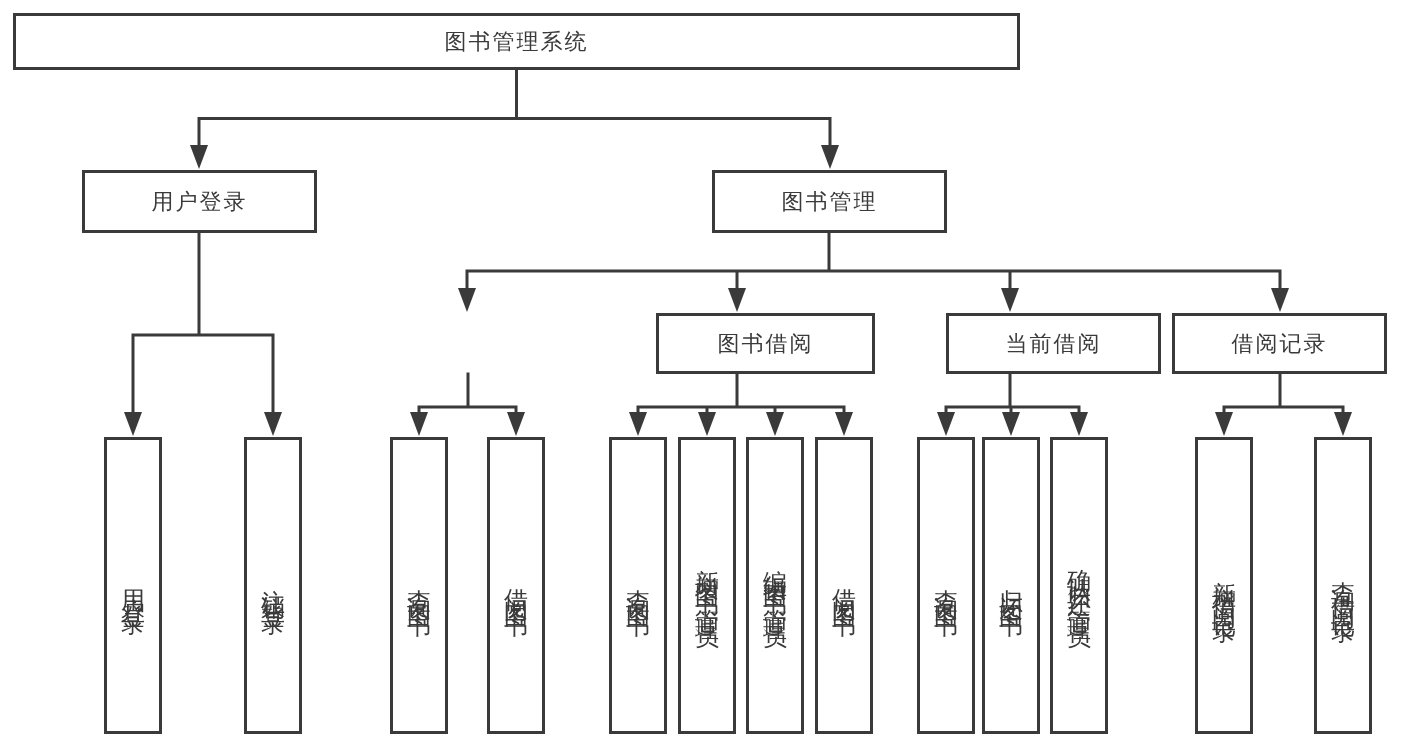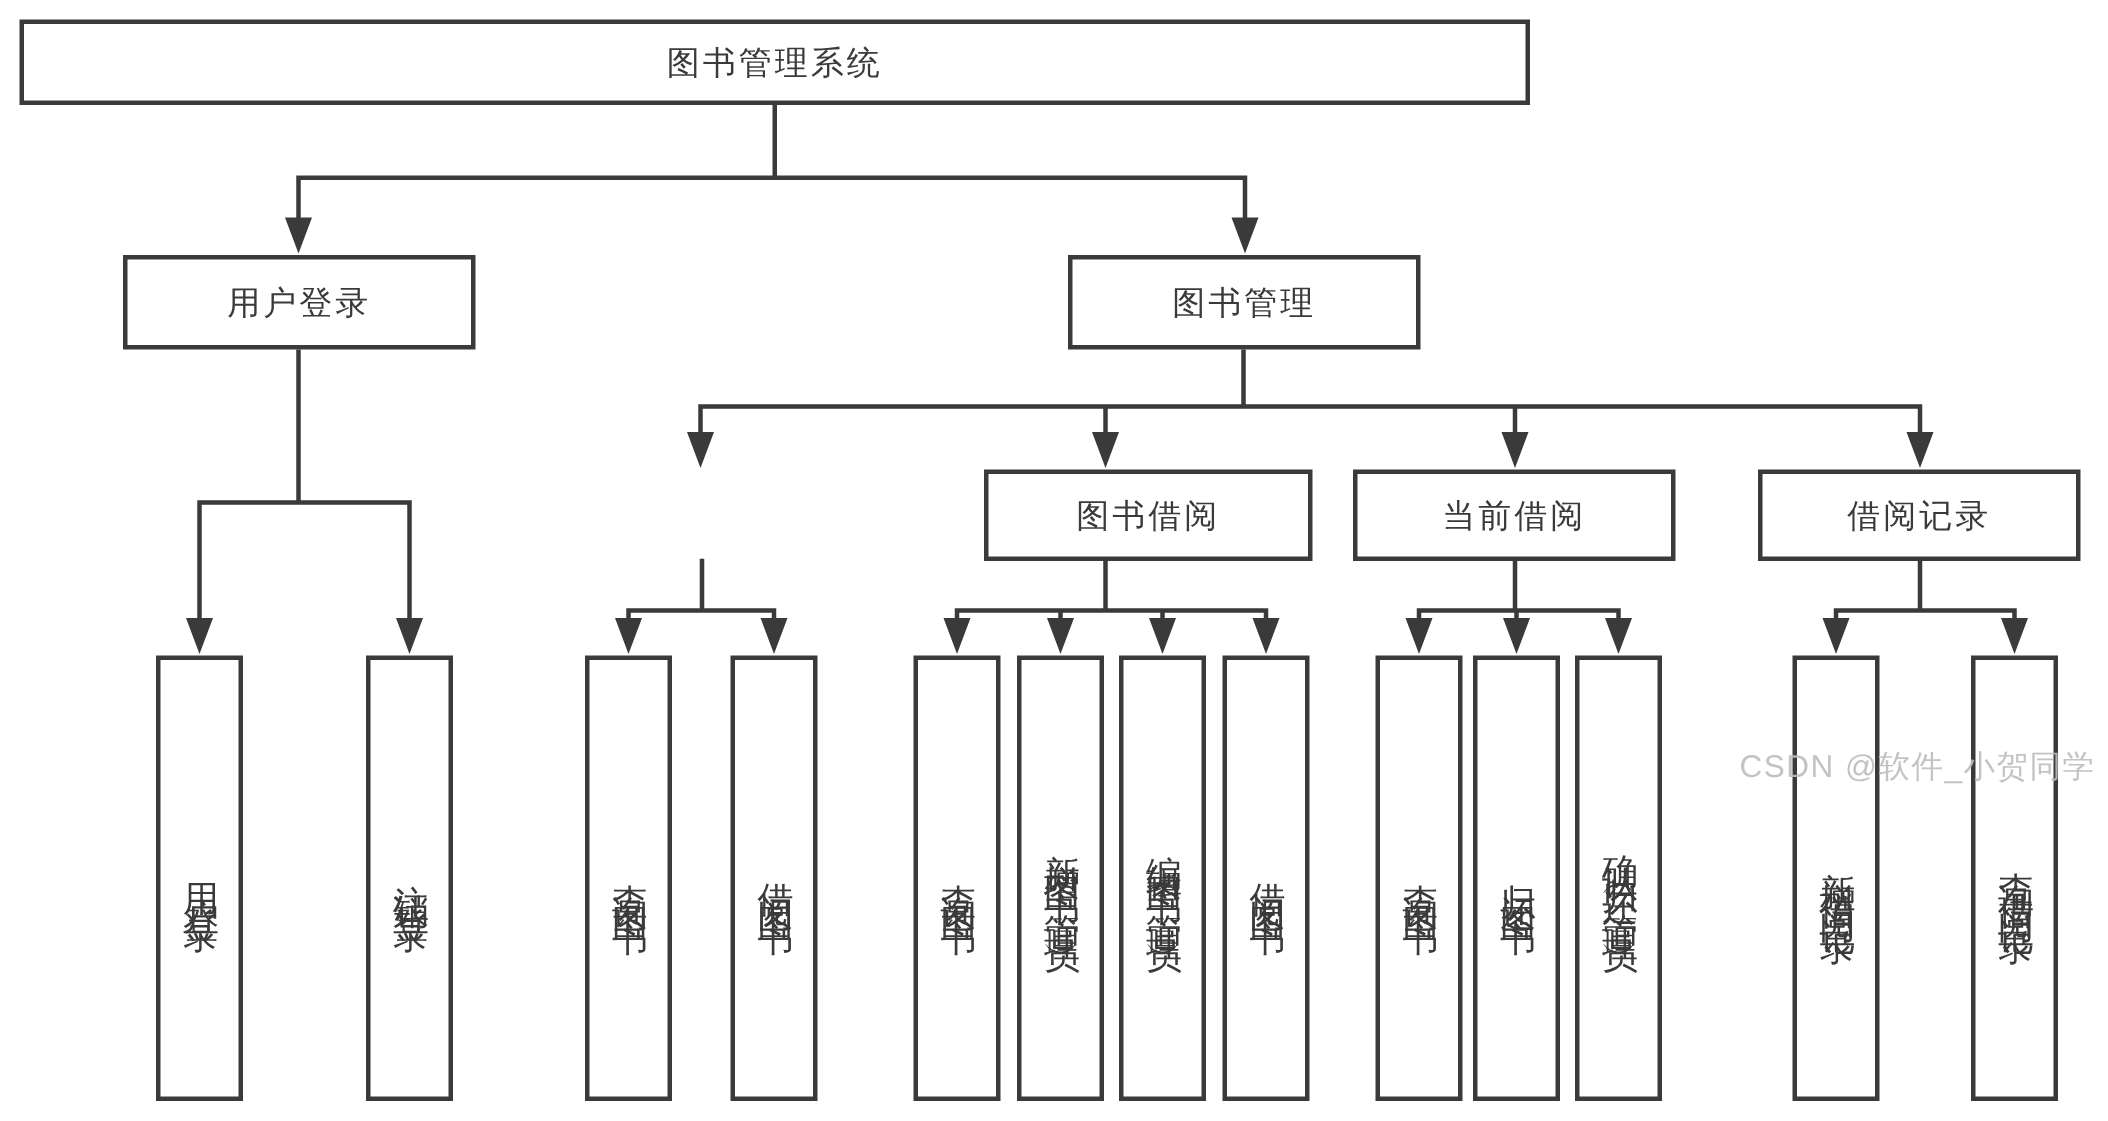--- a/index.html
+++ b/index.html
@@ -50,35 +50,34 @@
              M1070 412 L1088 412 L1079 436 Z
              M1215 412 L1233 412 L1224 436 Z M1334 412 L1352 412 L1343 436 Z"></path>
   </svg>
 
   <div class="node" style="left:13px;top:13px;width:1007px;height:57px">图书管理系统</div>
 
   <div class="node" style="left:82px;top:170px;width:235px;height:63px">用户登录</div>
   <div class="node" style="left:712px;top:170px;width:235px;height:63px">图书管理</div>
 
   <div class="node" style="left:656px;top:313px;width:219px;height:61px">图书借阅</div>
-  <div class="node" style="left:902px;top:313px;width:215px;height:61px">当前借阅</div>
+  <div class="node" style="left:946px;top:313px;width:215px;height:61px">当前借阅</div>
   <div class="node" style="left:1172px;top:313px;width:215px;height:61px">借阅记录</div>
 
   <div class="vnode" style="left:104px">用户登录</div>
   <div class="vnode" style="left:244px">注销登录</div>
 
   <div class="vnode" style="left:390px">查询图书</div>
   <div class="vnode" style="left:487px">借阅图书</div>
 
   <div class="vnode" style="left:609px">查询图书</div>
   <div class="vnode" style="left:678px">新增图书（管理员）</div>
   <div class="vnode" style="left:746px">编辑图书（管理员）</div>
   <div class="vnode" style="left:815px">借阅图书</div>
 
   <div class="vnode" style="left:917px">查询图书</div>
   <div class="vnode" style="left:982px">归还图书</div>
   <div class="vnode" style="left:1050px">确认归还（管理员）</div>
 
   <div class="vnode" style="left:1195px">新增借阅记录</div>
   <div class="vnode" style="left:1314px">查询借阅记录</div>
 
-  <div class="watermark">CSDN @软件_小贺同学</div>
 </div>
 
 </body></html>

